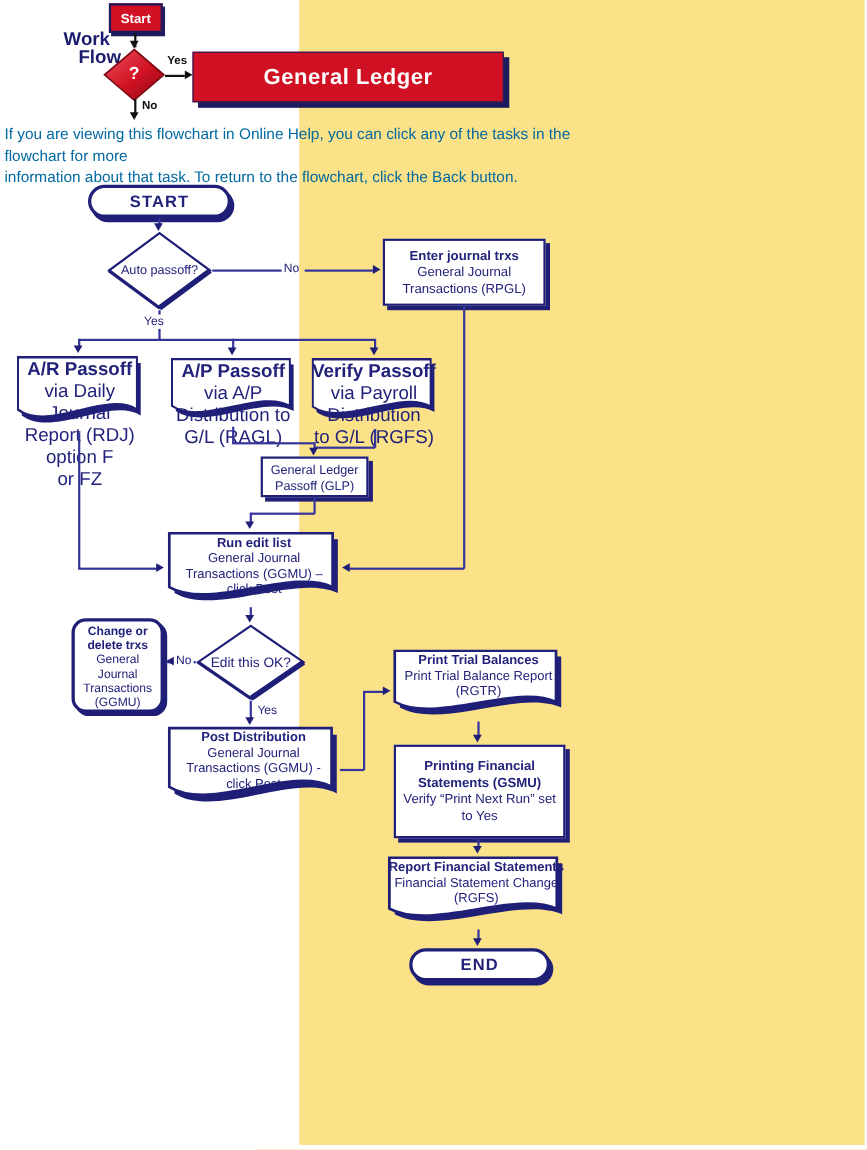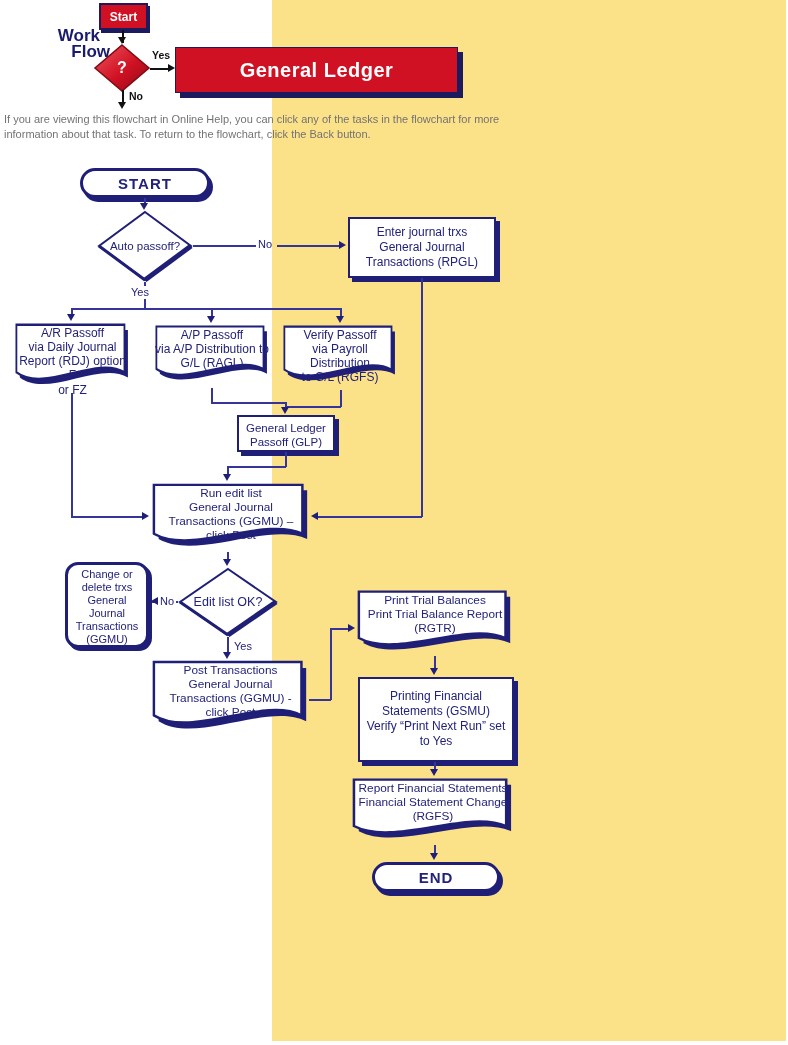--- a/index.html
+++ b/index.html
@@ -32,38 +32,38 @@
   .pill{position:absolute;background:#fff;border:3px solid var(--navy);border-radius:16px;
         box-shadow:3px 4px 0 var(--navy);display:flex;align-items:center;justify-content:center;
         font-weight:bold;font-size:15px;letter-spacing:1px;color:var(--navy-text)}
   .rect{position:absolute;background:#fff;border:2px solid var(--navy);box-shadow:4px 4px 0 var(--navy);
         text-align:center;color:var(--navy-text);font-size:12px;line-height:1.25}
   .round{position:absolute;background:#fff;border:3px solid var(--navy);border-radius:13px;
         box-shadow:3px 3px 0 var(--navy);text-align:center;color:var(--navy-text);
         font-size:11px;line-height:1.18;padding-top:3px}
   .doc{position:absolute;color:var(--navy-text)}
   .doc svg{position:absolute;left:0;top:0;width:100%;height:100%}
-  .doc .txt{position:relative;text-align:center;font-size:12px;line-height:1.18;padding-top:3px}
+  .doc .txt{position:relative;text-align:center;font-size:17px;line-height:1.18;padding-top:3px}
   .doc.big .txt{font-size:11.8px;padding-top:4px}
-  .b{font-weight:normal}
+  .b{font-weight:bold}
   .dia{position:absolute}
   .dia svg{position:absolute;left:0;top:0;width:100%;height:100%}
   .dia .dtxt{position:absolute;left:0;top:0;right:0;bottom:0;display:flex;align-items:center;
         justify-content:center;color:var(--navy-text)}
   .ln{display:block}
   
   .banner{position:absolute;left:175px;top:47px;width:283px;height:46px;background:var(--red);
         border:1px solid var(--shadow-navy);box-shadow:5px 5px 0 var(--shadow-navy);
         display:flex;align-items:center;justify-content:center;color:#fff;font-weight:bold;
         font-size:20px;letter-spacing:.5px}
   .startbox{position:absolute;left:99px;top:3px;width:49px;height:27px;background:var(--red);
         border:2px solid var(--shadow-navy);box-shadow:2px 3px 0 var(--shadow-navy);
         display:flex;align-items:center;justify-content:center;color:#fff;font-weight:bold;font-size:12px}
   .wf{position:absolute;color:#1B1B6E;font-weight:bold;font-size:17px;line-height:1;text-align:right}
-  .intro{position:absolute;left:4px;top:112px;width:545px;color:#737373;font-size:11px;line-height:1.4}
+  .intro{position:absolute;left:4px;top:112px;width:545px;color:#0369a1;font-size:14px;line-height:1.4}
 </style>
 </head>
 <body>
 
 <div id="page">
   <div class="yellow-band"></div>
 
   <div class="startbox">
       <span>Start</span>
     </div>
@@ -218,21 +218,21 @@
 
   <div class="line vl" style="left:227px;top:552px;height:9px"></div>
   <div class="ah down" style="left:223px;top:559px"></div>
 
   <div class="dia" style="left:178px;top:567px;width:100px;height:70px">
     <svg viewBox="0 0 100 70" preserveAspectRatio="none">
       <polygon points="50,2 98,35 50,68 2,35" fill="#fff" stroke="#1F1F78" stroke-width="2"></polygon>
       <path d="M98,35 L50,68" stroke="#1F1F78" stroke-width="5" fill="none"></path>
       <path d="M2,35 L50,68" stroke="#1F1F78" stroke-width="3" fill="none"></path>
     </svg>
-    <div class="dtxt" style="font-size:12.5px">Edit list OK?</div>
+    <div class="dtxt" style="font-size:12.5px">Edit this OK?</div>
   </div>
 
   <div class="line hl" style="left:152px;top:601px;width:26px"></div>
   <div class="lbl bgw" style="left:158px;top:595px">No</div>
   <div class="ah left" style="left:151px;top:597px"></div>
 
   <div class="round" style="left:65px;top:562px;width:84px;height:86px">
     <span class="ln b">Change or</span>
     <span class="ln b">delete trxs</span>
     <span class="ln">General</span>
@@ -244,21 +244,21 @@
   <div class="line vl" style="left:227px;top:637px;height:17px"></div>
   <div class="lbl bgw" style="left:232px;top:640px">Yes</div>
   <div class="ah down" style="left:223px;top:652px"></div>
 
   <div class="doc big" style="left:152px;top:660px;width:157px;height:83px">
     <svg viewBox="0 0 166 84" preserveAspectRatio="none">
       <path d="M7,8 H163 V62 C123,42 47,86 7,62 Z" fill="#1F1F78"></path>
       <path d="M2,2 H158 V56 C118,36 42,80 2,56 Z" fill="#fff" stroke="#1F1F78" stroke-width="2.6"></path>
     </svg>
     <div class="txt">
-      <span class="ln b">Post Transactions</span>
+      <span class="ln b">Post Distribution</span>
       <span class="ln">General Journal</span>
       <span class="ln">Transactions (GGMU) -</span>
       <span class="ln">click Post</span>
     </div>
   </div>
 
   <div class="line hl" style="left:309px;top:699px;width:22px"></div>
   <div class="line vl" style="left:330px;top:629px;height:71px"></div>
   <div class="line hl" style="left:330px;top:628px;width:19px"></div>
   <div class="ah right" style="left:348px;top:624px"></div>

